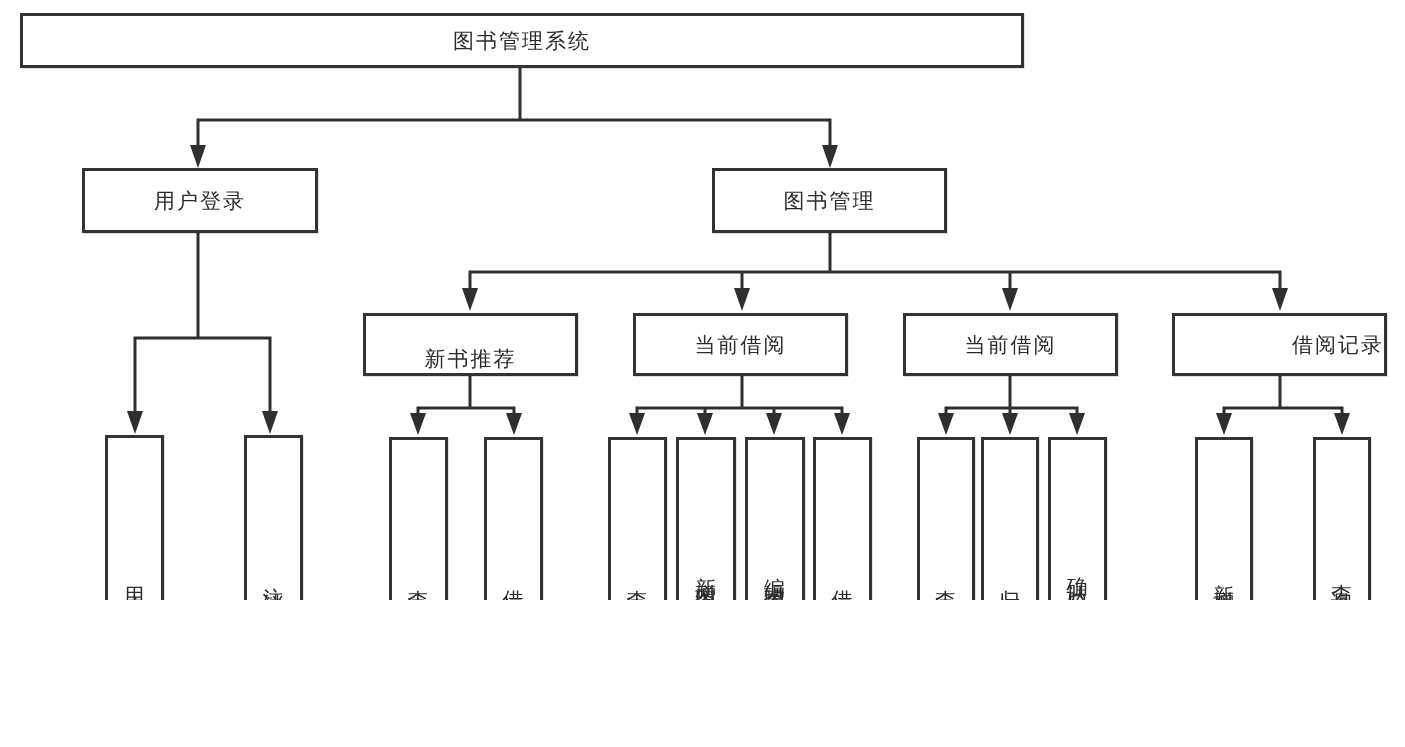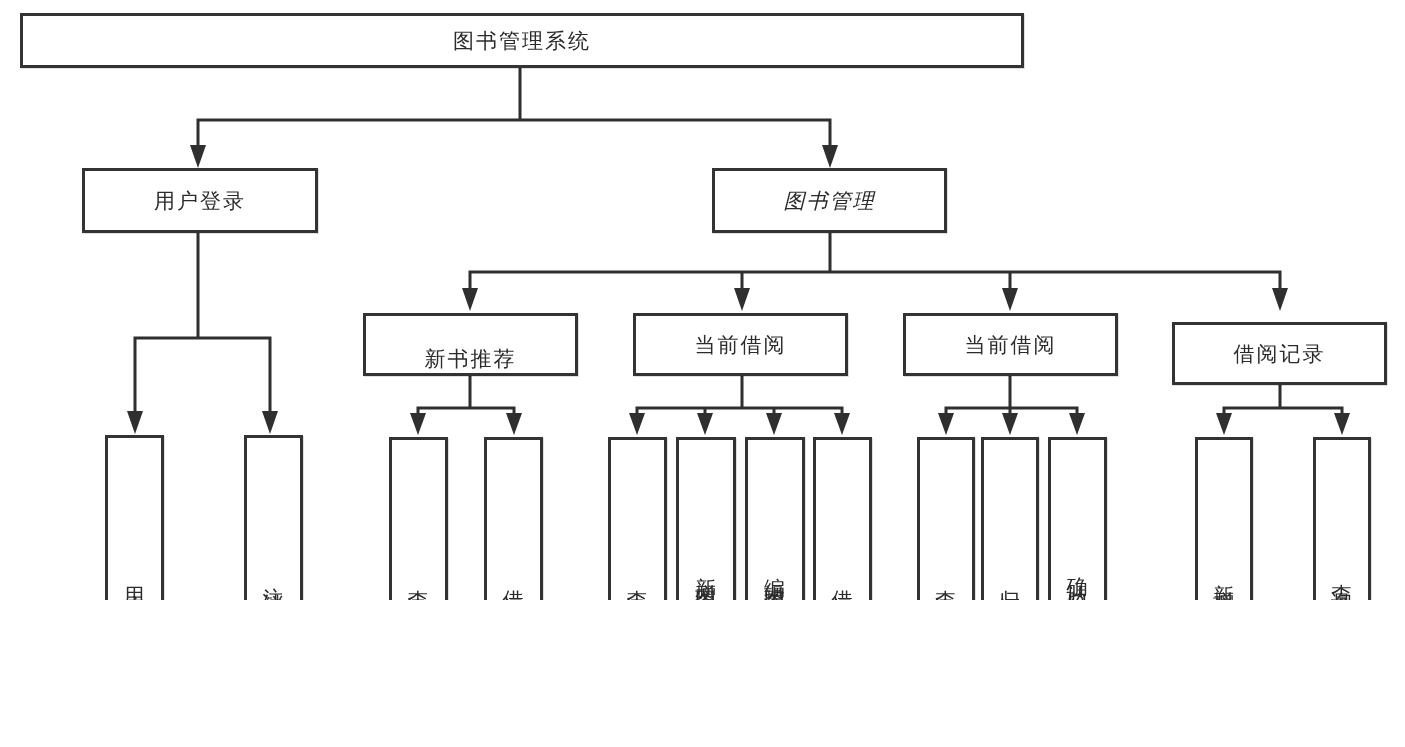--- a/index.html
+++ b/index.html
@@ -35,25 +35,25 @@
   .node .vlabel {
     writing-mode: vertical-rl;
     text-orientation: mixed;
     letter-spacing: 7px;
     line-height: 1;
     white-space: nowrap;
   }
   
   .n-root            { left: 20px;   top: 13px;  width: 1004px; height: 55px; }
   .n-user-login      { left: 82px;   top: 168px; width: 236px;  height: 65px; }
-  .n-book-mgmt       { left: 712px;  top: 168px; width: 235px;  height: 65px; font-style: italic; }
+  .n-book-mgmt       { left: 712px;  top: 168px; width: 235px;  height: 65px; }
   .n-new-book-rec    { left: 363px;  top: 313px; width: 215px;  height: 63px; align-items: flex-end; }
   .n-book-borrow     { left: 633px;  top: 313px; width: 215px;  height: 63px; }
   .n-current-borrow  { left: 903px;  top: 313px; width: 215px;  height: 63px; text-align: right; }
-  .n-borrow-records  { left: 1172px; top: 322px; width: 215px;  height: 63px; }
+  .n-borrow-records  { left: 1172px; top: 313px; width: 215px;  height: 63px; justify-content: flex-end; }
   .l-user-login      { left: 105px;  top: 435px; width: 59px; height: 298px; }
   .l-logout          { left: 244px;  top: 435px; width: 59px; height: 298px; }
   .l-nbr-query       { left: 389px;  top: 437px; width: 59px; height: 299px; }
   .l-nbr-borrow      { left: 484px;  top: 437px; width: 59px; height: 299px; }
   .l-bb-query        { left: 608px;  top: 437px; width: 59px; height: 299px; }
   .l-bb-add          { left: 676px;  top: 437px; width: 60px; height: 308px; }
   .l-bb-edit         { left: 745px;  top: 437px; width: 60px; height: 308px; }
   .l-bb-borrow       { left: 813px;  top: 437px; width: 59px; height: 299px; }
   .l-cb-query        { left: 917px;  top: 437px; width: 58px; height: 299px; }
   .l-cb-return       { left: 981px;  top: 437px; width: 58px; height: 299px; }

